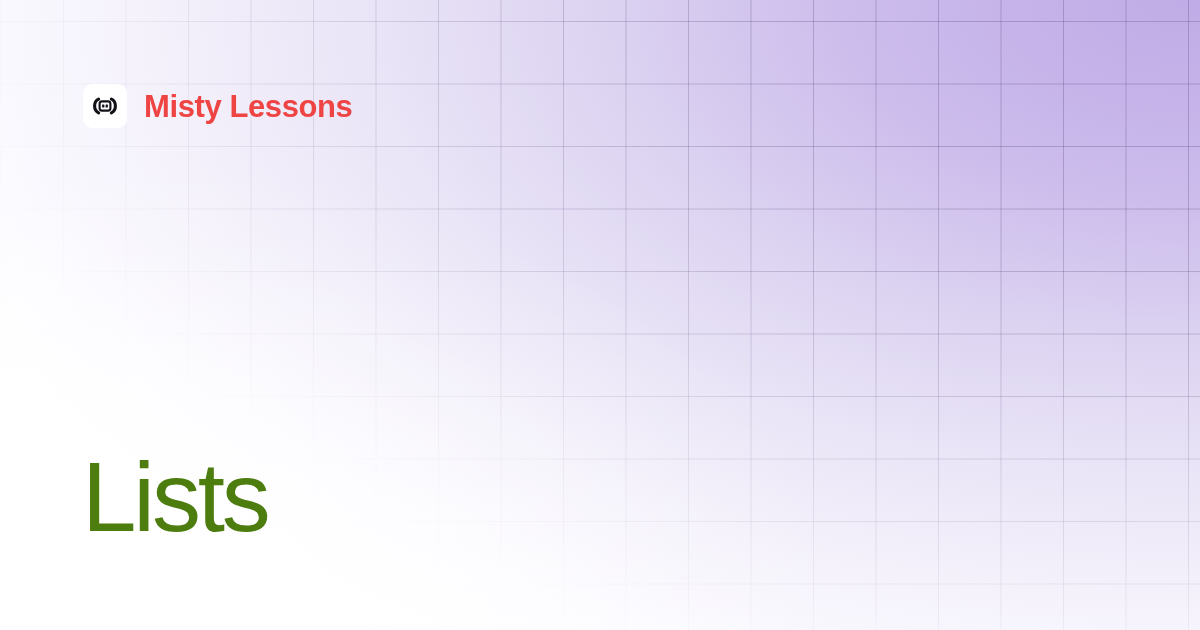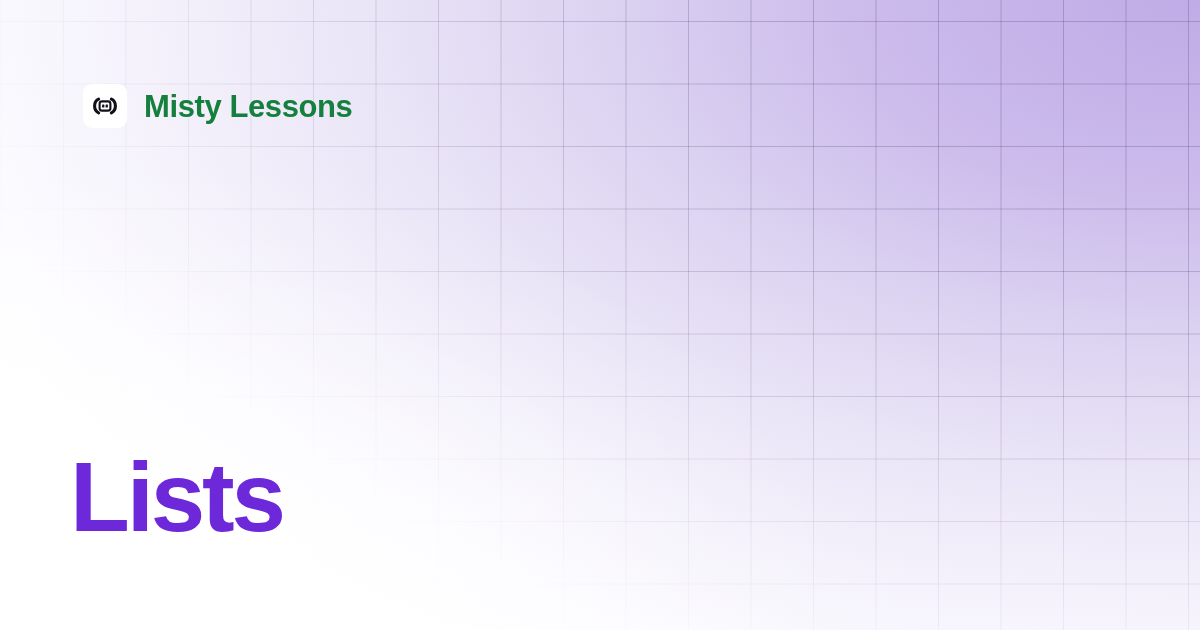--- a/index.html
+++ b/index.html
@@ -101,35 +101,35 @@
     justify-content: center;
     flex: none;
   }
 
   .brand-badge svg { display: block; }
 
   .brand-name {
     font-size: 31px;
     font-weight: 700;
     letter-spacing: -0.4px;
-    color: #15803d;
+    color: #ef4444;
     line-height: 1;
     white-space: nowrap;
   }
 
   
   .title {
     position: absolute;
-    left: 70px;
+    left: 82px;
     bottom: 84px;
     font-size: 98px;
-    font-weight: 700;
+    font-weight: 400;
     letter-spacing: -3.2px;
     line-height: 1;
-    color: #6d28d9;
+    color: #4d7c0f;
     white-space: nowrap;
   }
 </style>
 </head>
 <body>
 
 <div id="og-card">
 
   <div class="bg-wash"></div>
   <div class="bg-grid"></div>

